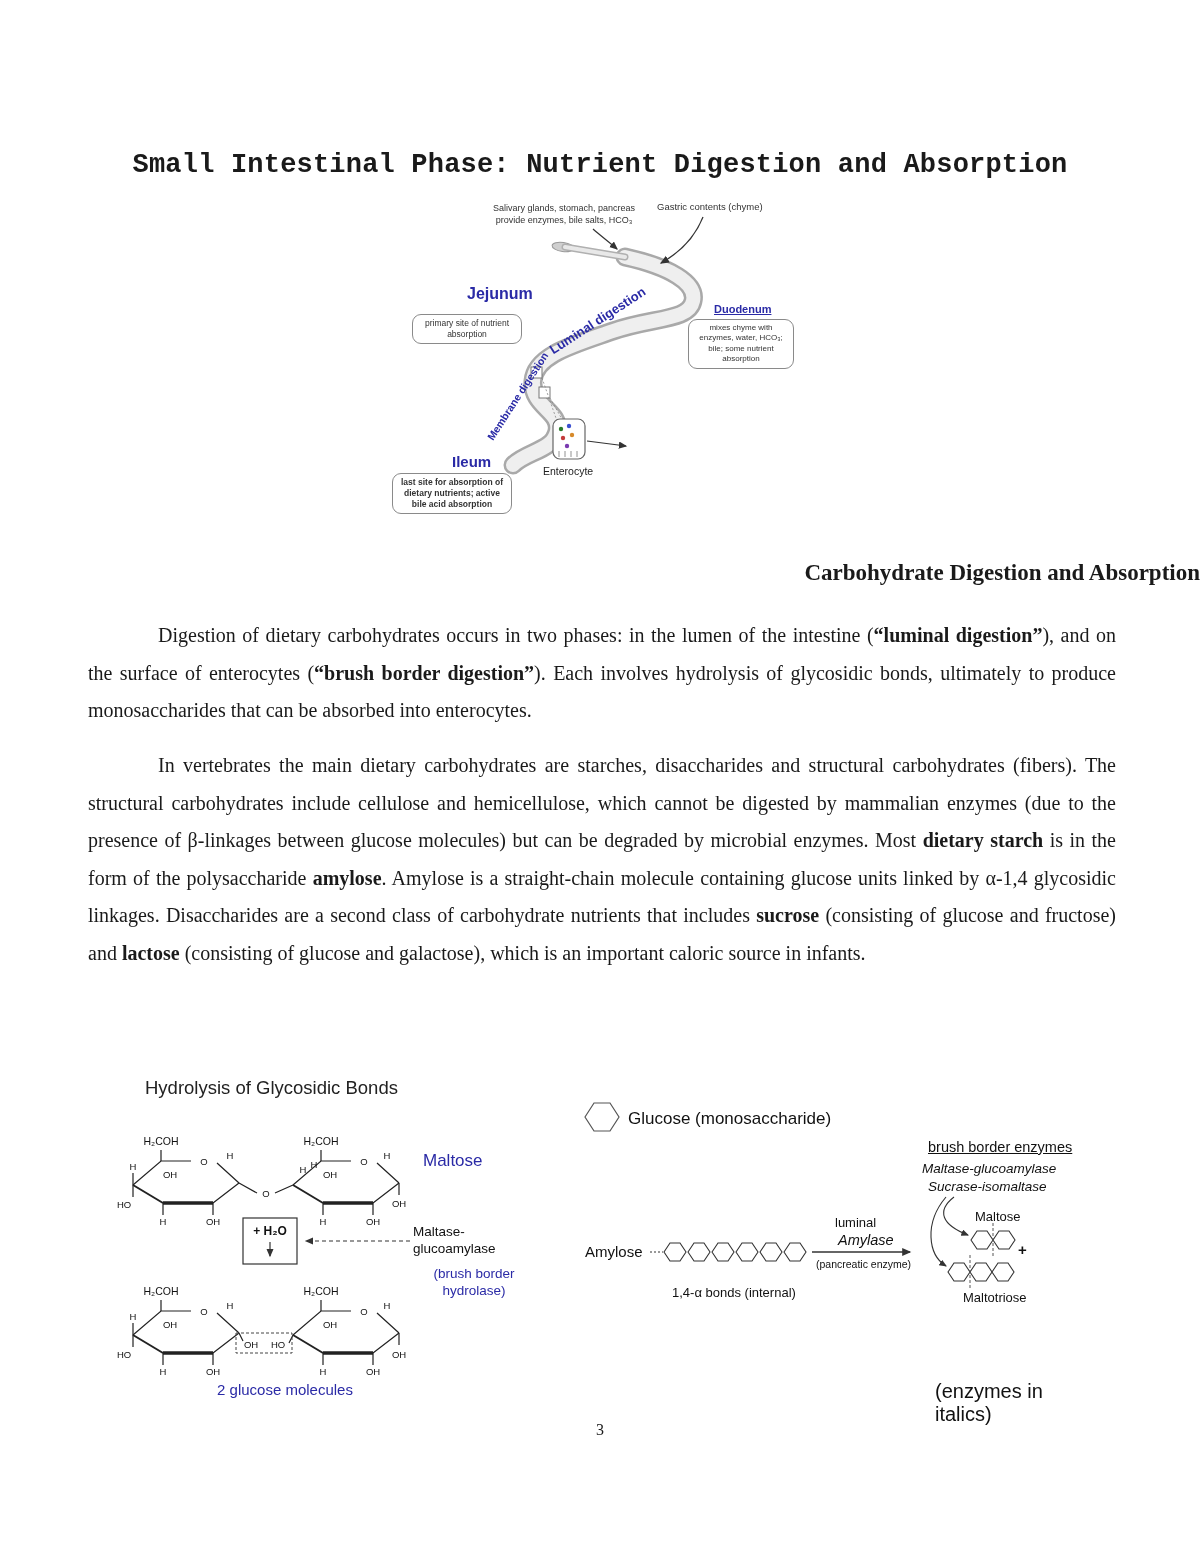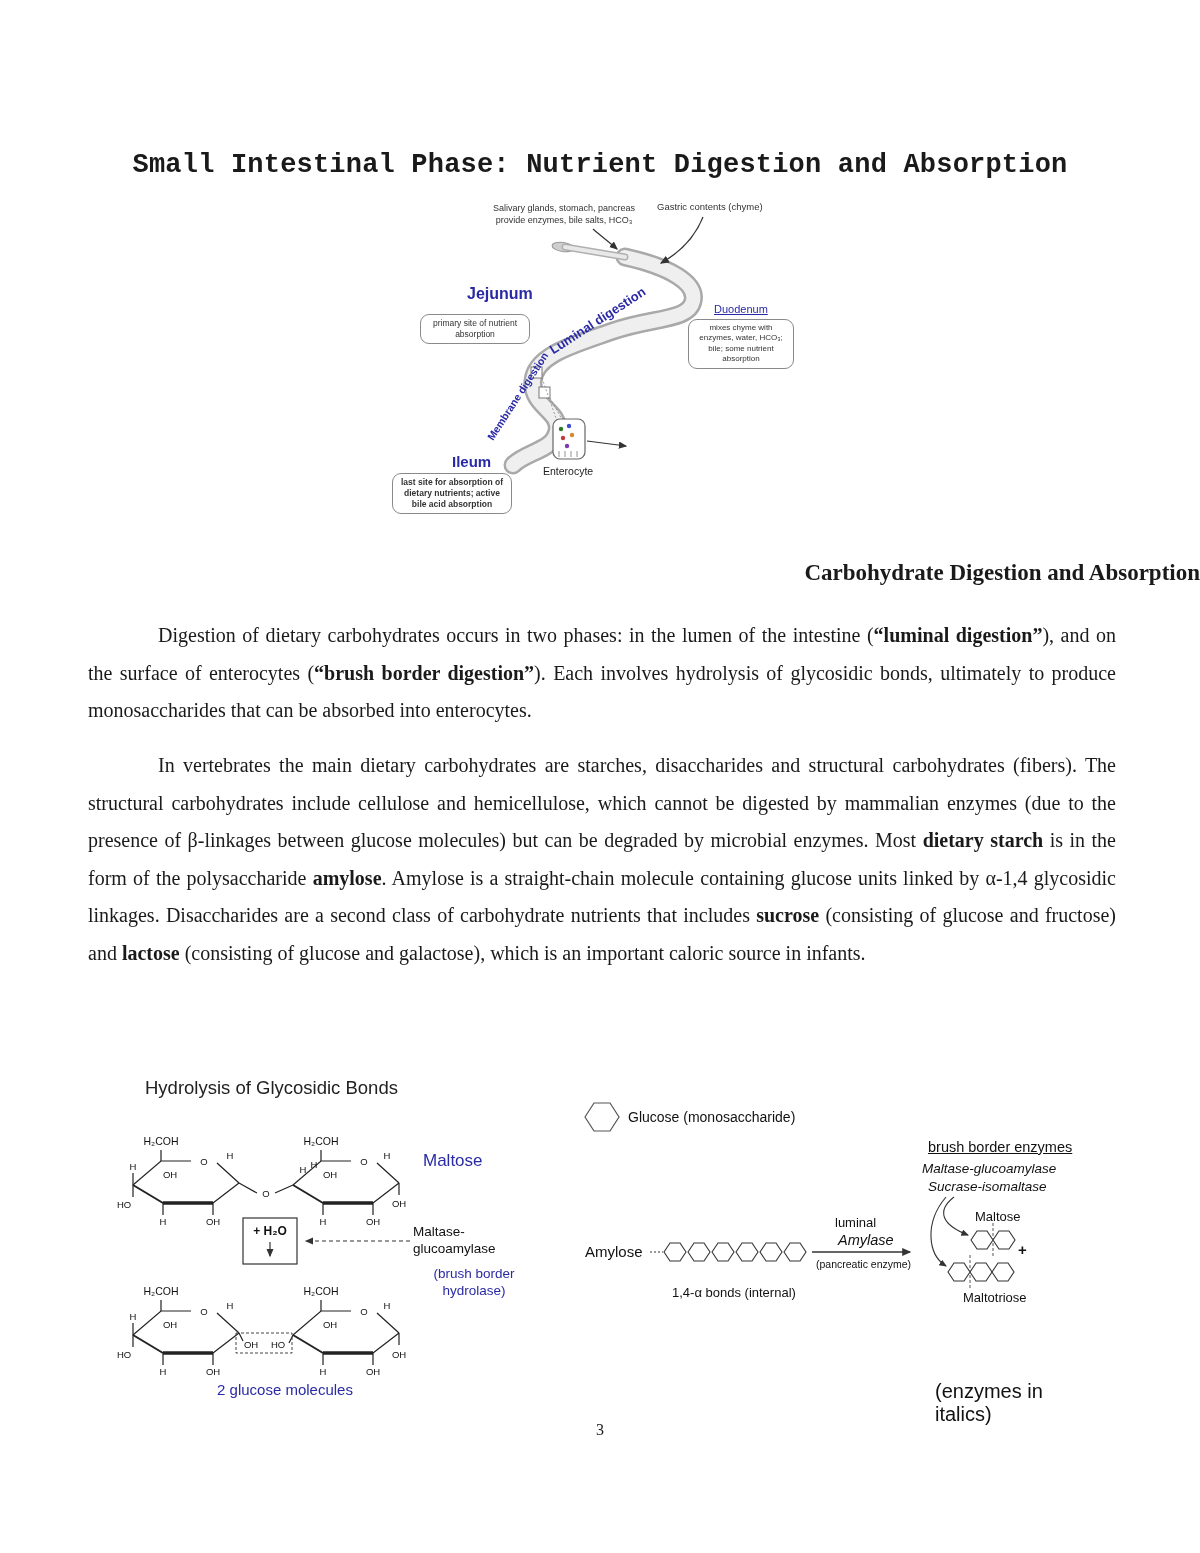--- a/index.html
+++ b/index.html
@@ -69,23 +69,23 @@
     <circle cx="187" cy="240" r="2.2" fill="#d78a2a"></circle>
     <circle cx="182" cy="251" r="2.2" fill="#7a3bb0"></circle>
     <path d="M 174 256 L 174 262 M 180 256 L 180 262 M 186 256 L 186 262 M 192 256 L 192 262" stroke="#777" stroke-width="0.8"></path>
     <path d="M 202 246 L 241 251" stroke="#333" stroke-width="1.2" fill="none" marker-end="url(#arrgi)"></path>
   </svg>
 
   <div class="abs sans center" style="left:98px; top:8px; width:162px; font-size:9px; line-height:1.3; color:#333;">Salivary glands, stomach, pancreas provide enzymes, bile salts, HCO₃</div>
   <div class="abs sans" style="left:272px; top:6px; width:140px; font-size:9.5px; color:#333;">Gastric contents (chyme)</div>
 
   <div class="abs sans blue" style="left:82px; top:90px; font-size:16px; font-weight:bold;">Jejunum</div>
-  <div class="abs sans note-box" style="left:27px; top:119px; width:110px; font-size:8.5px;margin-left:8px;">primary site of nutrient absorption</div>
-
-  <div class="abs sans blue" style="left:329px; top:108px; font-size:11px; font-weight:normal; text-decoration:underline;">Duodenum</div>
+  <div class="abs sans note-box" style="left:27px; top:119px; width:110px; font-size:8.5px;">primary site of nutrient absorption</div>
+
+  <div class="abs sans blue" style="left:329px; top:108px; font-size:11px; font-weight:bold; text-decoration:underline;">Duodenum</div>
   <div class="abs sans note-box" style="left:303px; top:124px; width:106px; font-size:8px;">mixes chyme with enzymes, water, HCO₃; bile; some nutrient absorption</div>
 
   <div class="abs sans blue center" style="left:145px; top:118px; width:135px; font-size:13px; font-weight:bold; transform:rotate(-33deg);">Luminal digestion</div>
   <div class="abs sans blue center" style="left:75px; top:195px; width:115px; font-size:10.5px; font-weight:bold; transform:rotate(-57deg);">Membrane digestion</div>
 
 
   <div class="abs sans blue" style="left:67px; top:258px; font-size:15px; font-weight:bold;">Ileum</div>
   <div class="abs sans note-box" style="left:7px; top:278px; width:120px; font-size:8.5px;font-weight:bold;">last site for absorption of dietary nutrients; active bile acid absorption</div>
 
   <div class="abs sans" style="left:158px; top:270px; font-size:10.5px; color:#222;">Enterocyte</div>
@@ -215,21 +215,21 @@
       <polygon points="368,177 374,168 384,168 390,177 384,186 374,186"></polygon>
       <polygon points="390,177 396,168 406,168 412,177 406,186 396,186"></polygon>
       <polygon points="412,177 418,168 428,168 434,177 428,186 418,186"></polygon>
     </g>
     <path d="M390,160 L390,194" stroke="#555" stroke-width="1" stroke-dasharray="3 2"></path>
 
     <path d="M374,102 C356,116 362,130 388,140" stroke="#333" stroke-width="1.1" fill="none" marker-end="url(#arrr)"></path>
     <path d="M366,102 C344,128 348,160 366,171" stroke="#333" stroke-width="1.1" fill="none" marker-end="url(#arrr)"></path>
   </svg>
 
-  <div class="abs sans" style="left:48px; top:14px; font-size:14px; color:#111;">Glucose (monosaccharide)</div>
+  <div class="abs sans" style="left:48px; top:14px; font-size:17px; color:#111;">Glucose (monosaccharide)</div>
   <div class="abs sans" style="left:348px; top:44px; font-size:14.5px; text-decoration:underline; color:#111;">brush border enzymes</div>
   <div class="abs sans" style="left:342px; top:66px; font-size:13.5px; font-style:italic; color:#111;">Maltase-glucoamylase</div>
   <div class="abs sans" style="left:348px; top:84px; font-size:13.5px; font-style:italic; color:#111;">Sucrase-isomaltase</div>
   <div class="abs sans" style="left:5px; top:148px; font-size:15px; color:#111;">Amylose</div>
   <div class="abs sans" style="left:255px; top:120px; font-size:13px; color:#111;">luminal</div>
   <div class="abs sans" style="left:258px; top:137px; font-size:14.5px; font-style:italic; color:#111;text-align:right;">Amylase</div>
   <div class="abs sans" style="left:236px; top:163px; font-size:10.5px; color:#111;">(pancreatic enzyme)</div>
   <div class="abs sans" style="left:92px; top:190px; font-size:13px; color:#111;">1,4-α bonds (internal)</div>
   <div class="abs sans" style="left:395px; top:114px; font-size:13px; color:#111;">Maltose</div>
   <div class="abs sans" style="left:438px; top:146px; font-size:15px; font-weight:bold; color:#111;">+</div>

